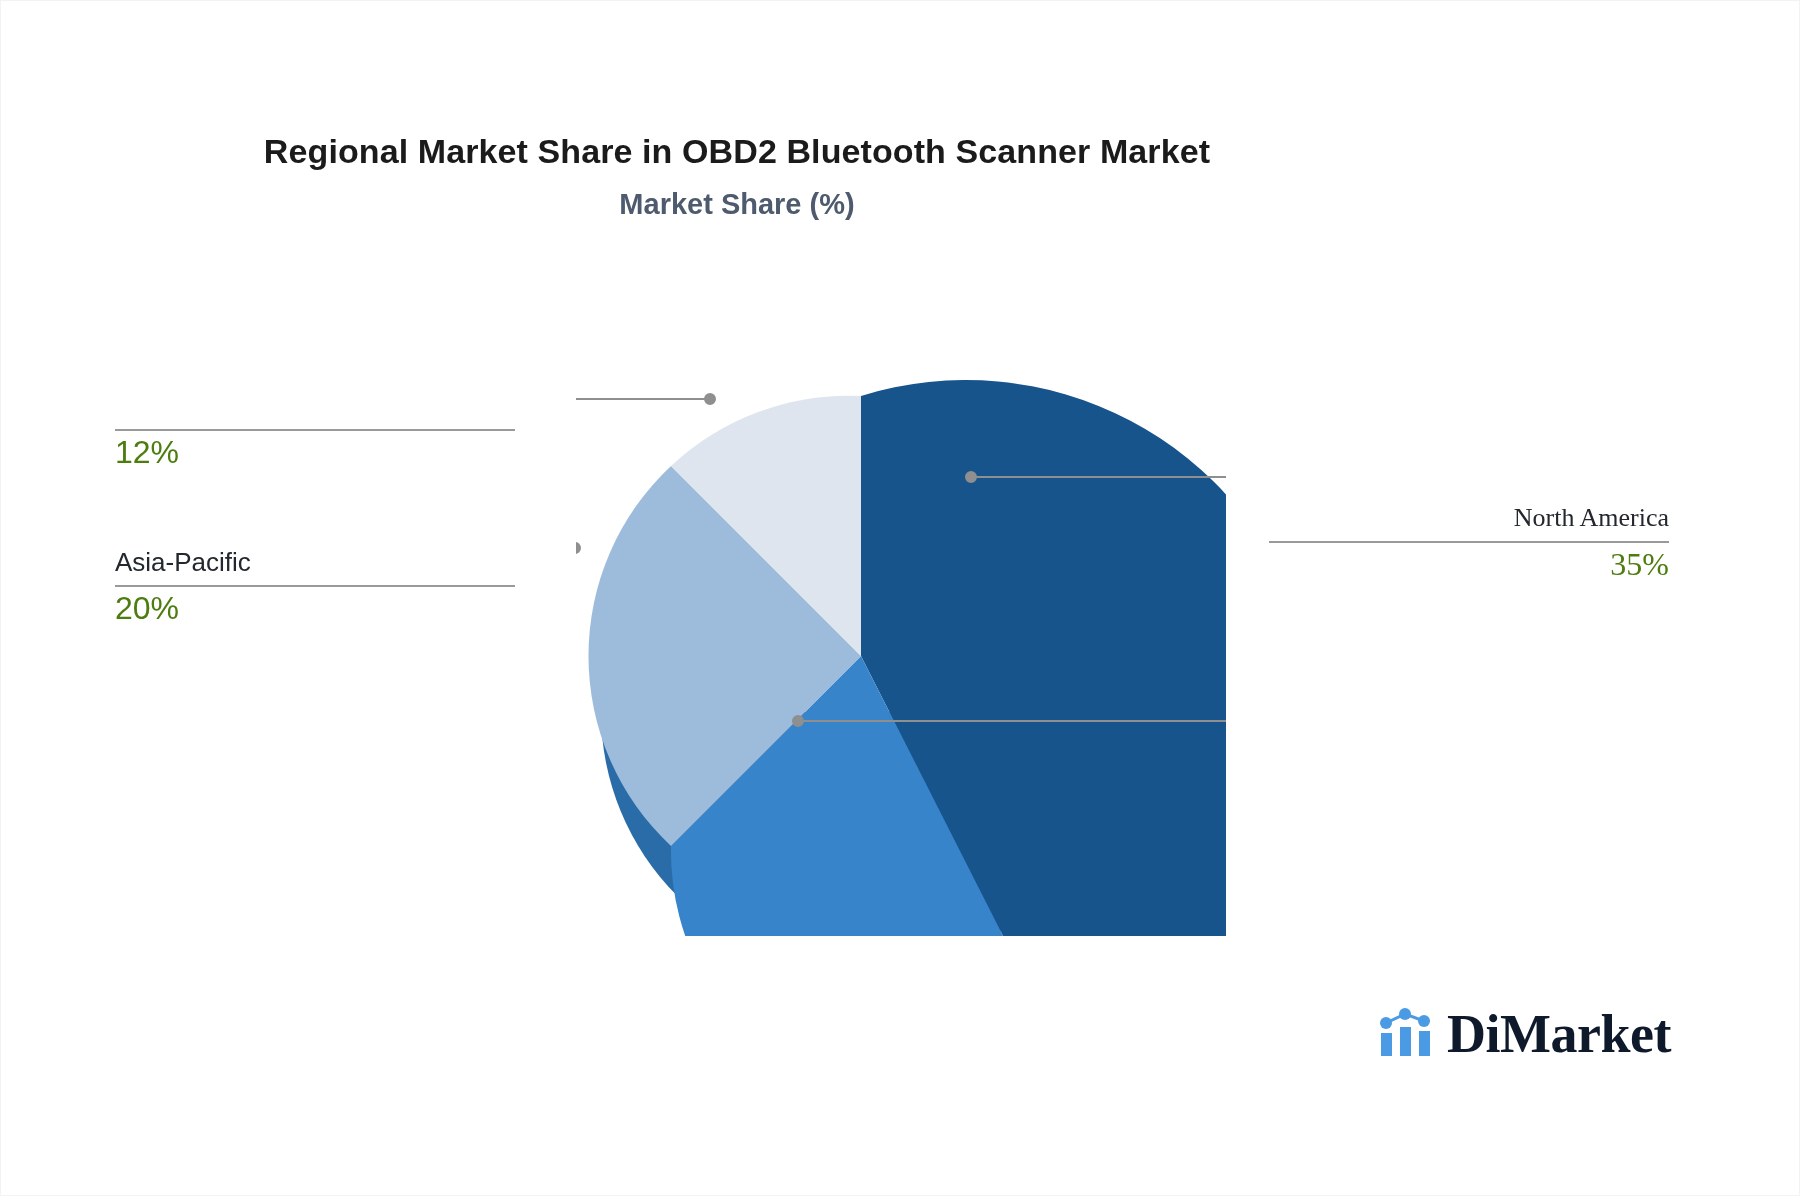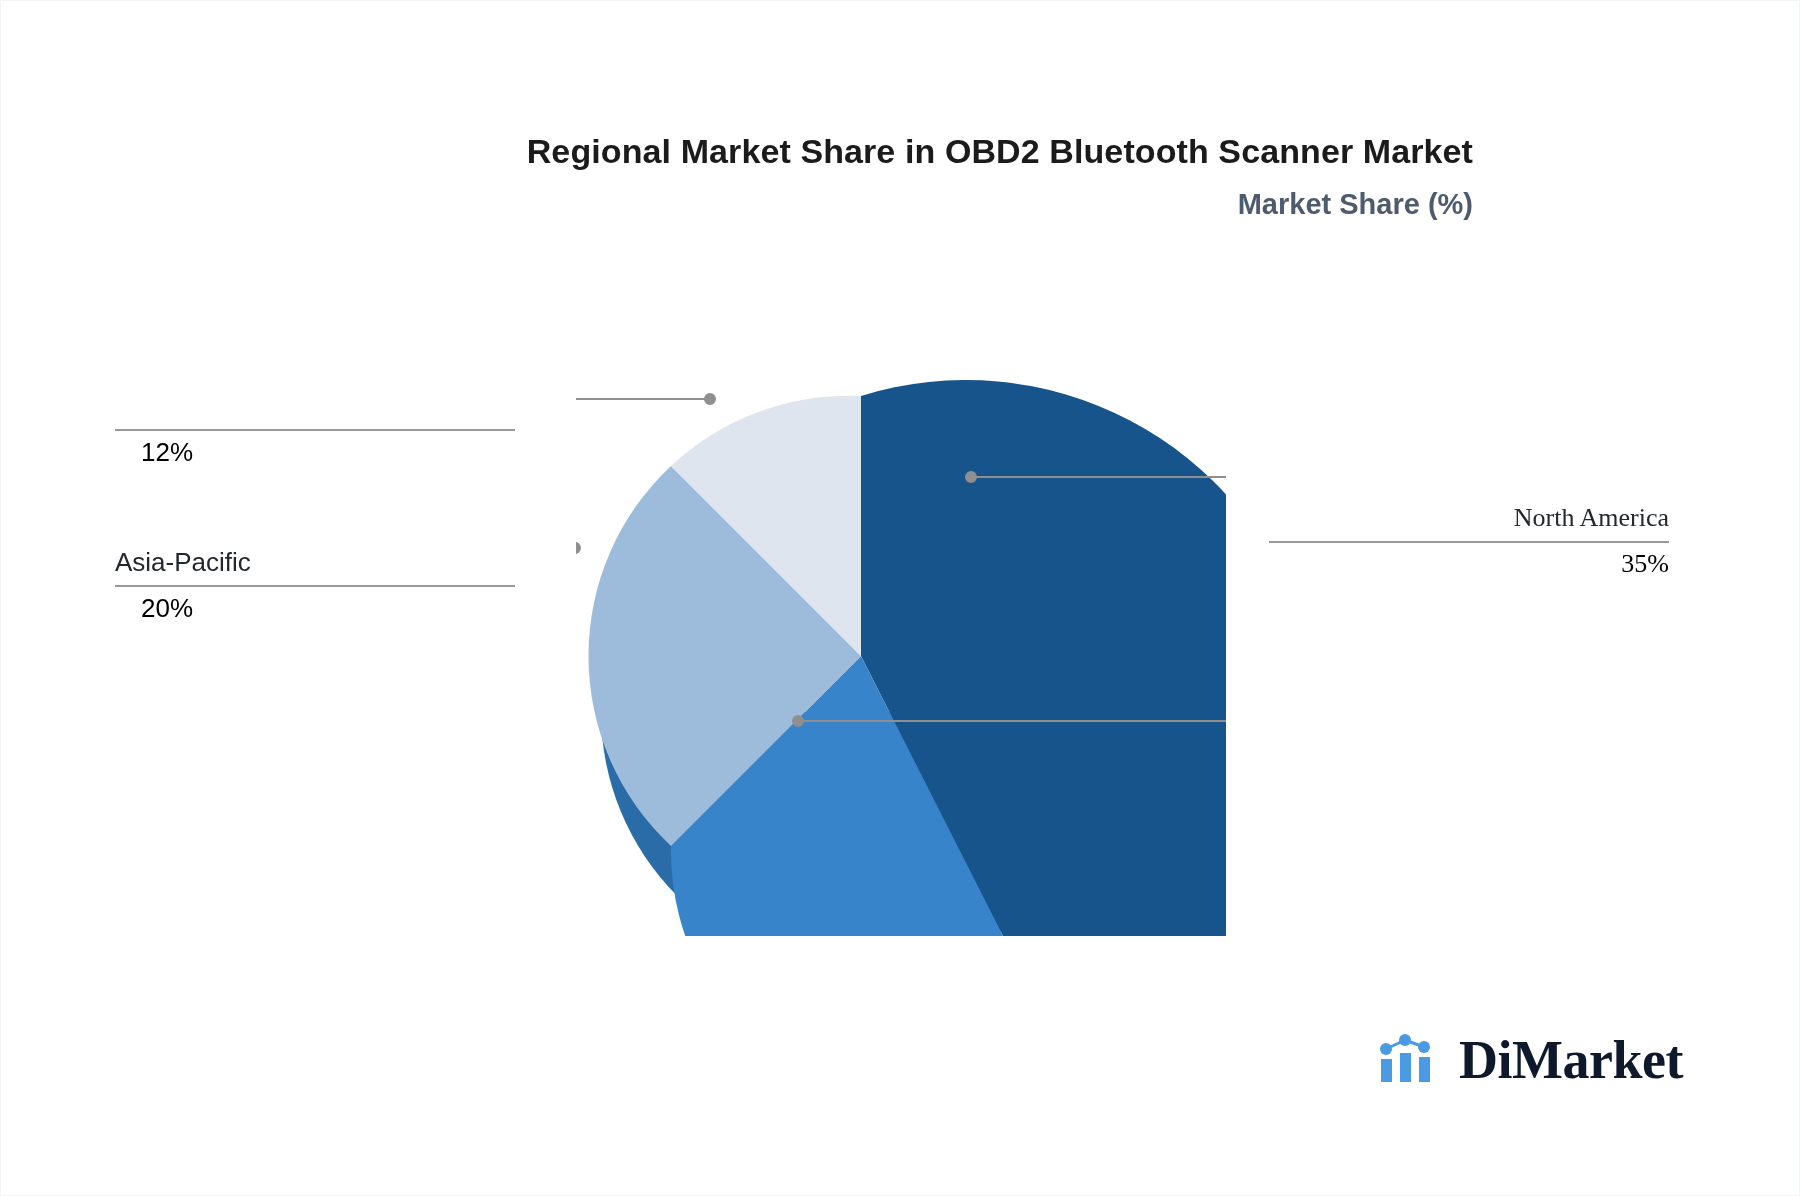--- a/index.html
+++ b/index.html
@@ -19,21 +19,21 @@
     border: 1px solid #f2f3f5;
     overflow: hidden;
   }
 
   
   #title-block {
     position: absolute;
     left: 0;
     top: 128px;
     width: 1472px;
-    text-align: right;
+    text-align: center;
   }
   #chart-title {
     font-size: 34px;
     font-weight: bold;
     color: #1b1b1b;
     letter-spacing: 0.1px;
     line-height: 44px;
   }
   #chart-subtitle {
     margin-top: 12px;
@@ -63,41 +63,40 @@
     color: #23272e;
     line-height: 34px;
     white-space: nowrap;
   }
   .callout .cl-rule {
     height: 0;
     border-top: 2px solid #9a9a9a;
     margin: 6px 0 4px 0;
   }
   .callout .cl-value {
-    font-size: 26px;
-    color: #000000;
+    font-size: 32px;
+    color: #4d7c0f;
     line-height: 34px;
-    margin-left: 26px;
   }
   .callout.left { text-align: left; }
   .callout.right { text-align: right; }
 
   #callout-row { left: 114px; top: 422px; }
   #callout-apac { left: 114px; top: 544px; }
   #callout-na   { left: 1268px; top: 500px; font-family: Liberation Serif, serif; }
   #callout-eu   { left: 1286px; top: 780px; }
 
   
   #logo {
     position: absolute;
     left: 1378px;
-    top: 1032px;
+    top: 1006px;
     display: flex;
     align-items: center;
-    gap: 26px;
+    gap: 14px;
   }
   #logo-text {
     font-family: "Liberation Serif", serif;
     font-size: 54px;
     font-weight: bold;
     color: #0e1a2b;
     line-height: 54px;
     letter-spacing: -0.5px;
   }
 </style>

